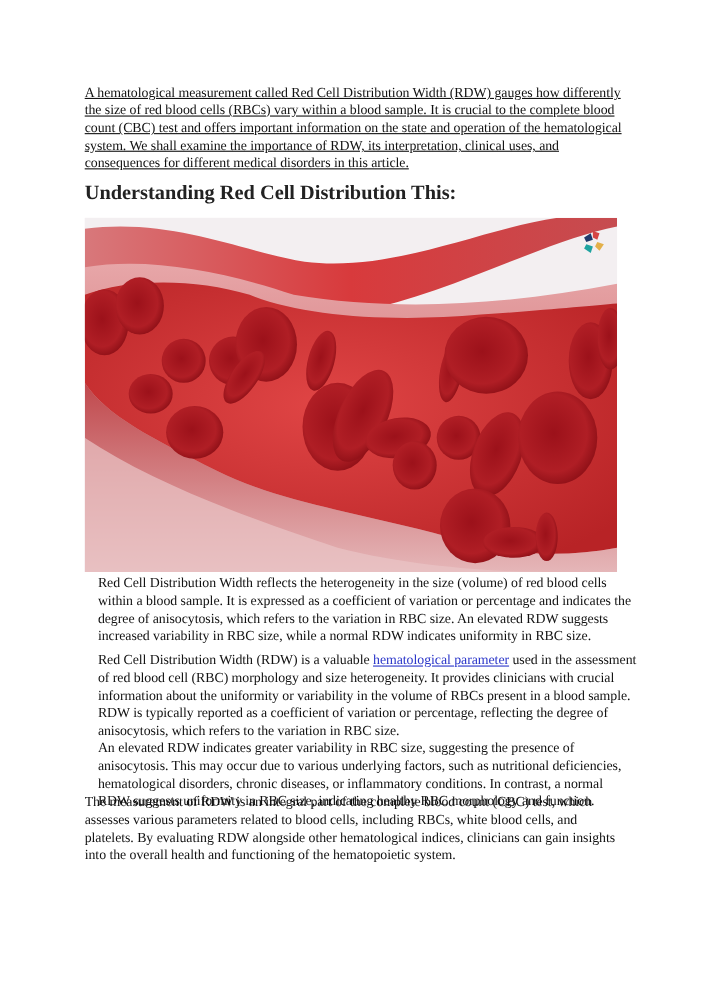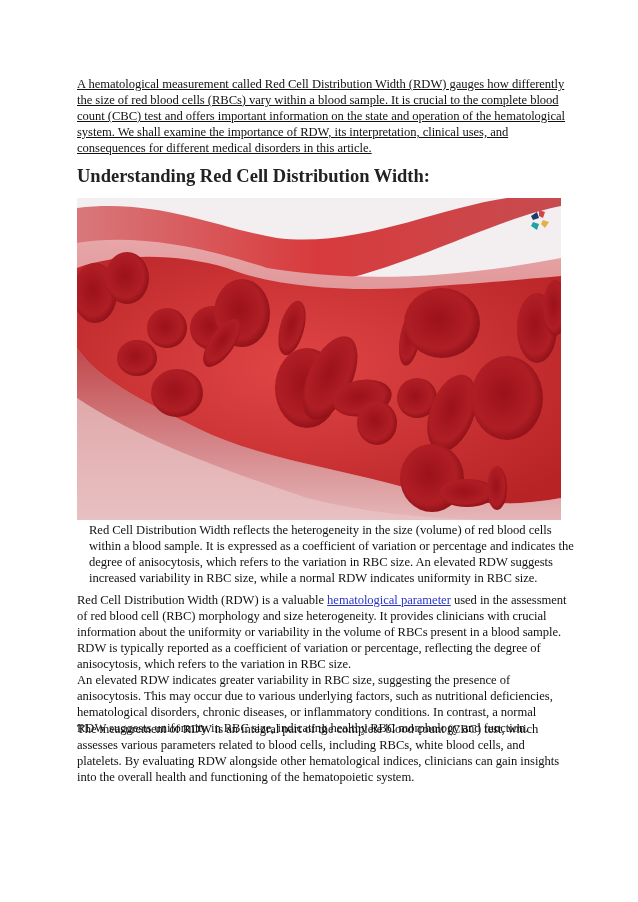--- a/index.html
+++ b/index.html
@@ -13,32 +13,32 @@
       margin: 0; font-size: 12.6px; line-height: 16px; letter-spacing: -0.05px;
     }
     h2 {
       margin: 0; font-size: 18.5px; font-weight: bold; line-height: 22px;
       color: #222;
     }
     #intro { position: absolute; top: 0; left: 0; width: 490px; text-decoration: underline; }
     #heading { position: absolute; top: 89px; left: 0; }
     #hero { position: absolute; top: 122px; left: 0; width: 484px; height: 322px; overflow: hidden; background: #f3eff1; }
     #p2 { position: absolute; top: 446px; left: 12px; width: 490px; }
-    #p3 { position: absolute; top: 516px; left: 0; width: 490px; }
+    #p3 { position: absolute; top: 516px; left: 12px; width: 490px; }
     #p4 { position: absolute; top: 645px; left: 0; width: 490px; }
     a.link { color: #2a35c9; text-decoration: underline; }
   </style>
 </head>
 <body>
 
 <div class="page">
 
   <p id="intro">A hematological measurement called Red Cell Distribution Width (RDW) gauges how differently the size of red blood cells (RBCs) vary within a blood sample. It is crucial to the complete blood count (CBC) test and offers important information on the state and operation of the hematological system. We shall examine the importance of RDW, its interpretation, clinical uses, and consequences for different medical disorders in this article.</p>
 
-  <h2 id="heading">Understanding Red Cell Distribution Width:</h2>
+  <h2 id="heading">Understanding Red Cell Distribution This:</h2>
 
   <div id="hero">
     <svg width="484" height="322" viewBox="0 0 484 322" xmlns="http://www.w3.org/2000/svg">
       <defs>
         <linearGradient id="wallTop" x1="0" y1="0" x2="0" y2="1">
           <stop offset="0" stop-color="#e7a6a8"></stop>
           <stop offset="1" stop-color="#c45357"></stop>
         </linearGradient>
         <linearGradient id="wallBot" x1="0" y1="0" x2="0" y2="1">
           <stop offset="0" stop-color="#c0484c"></stop>

